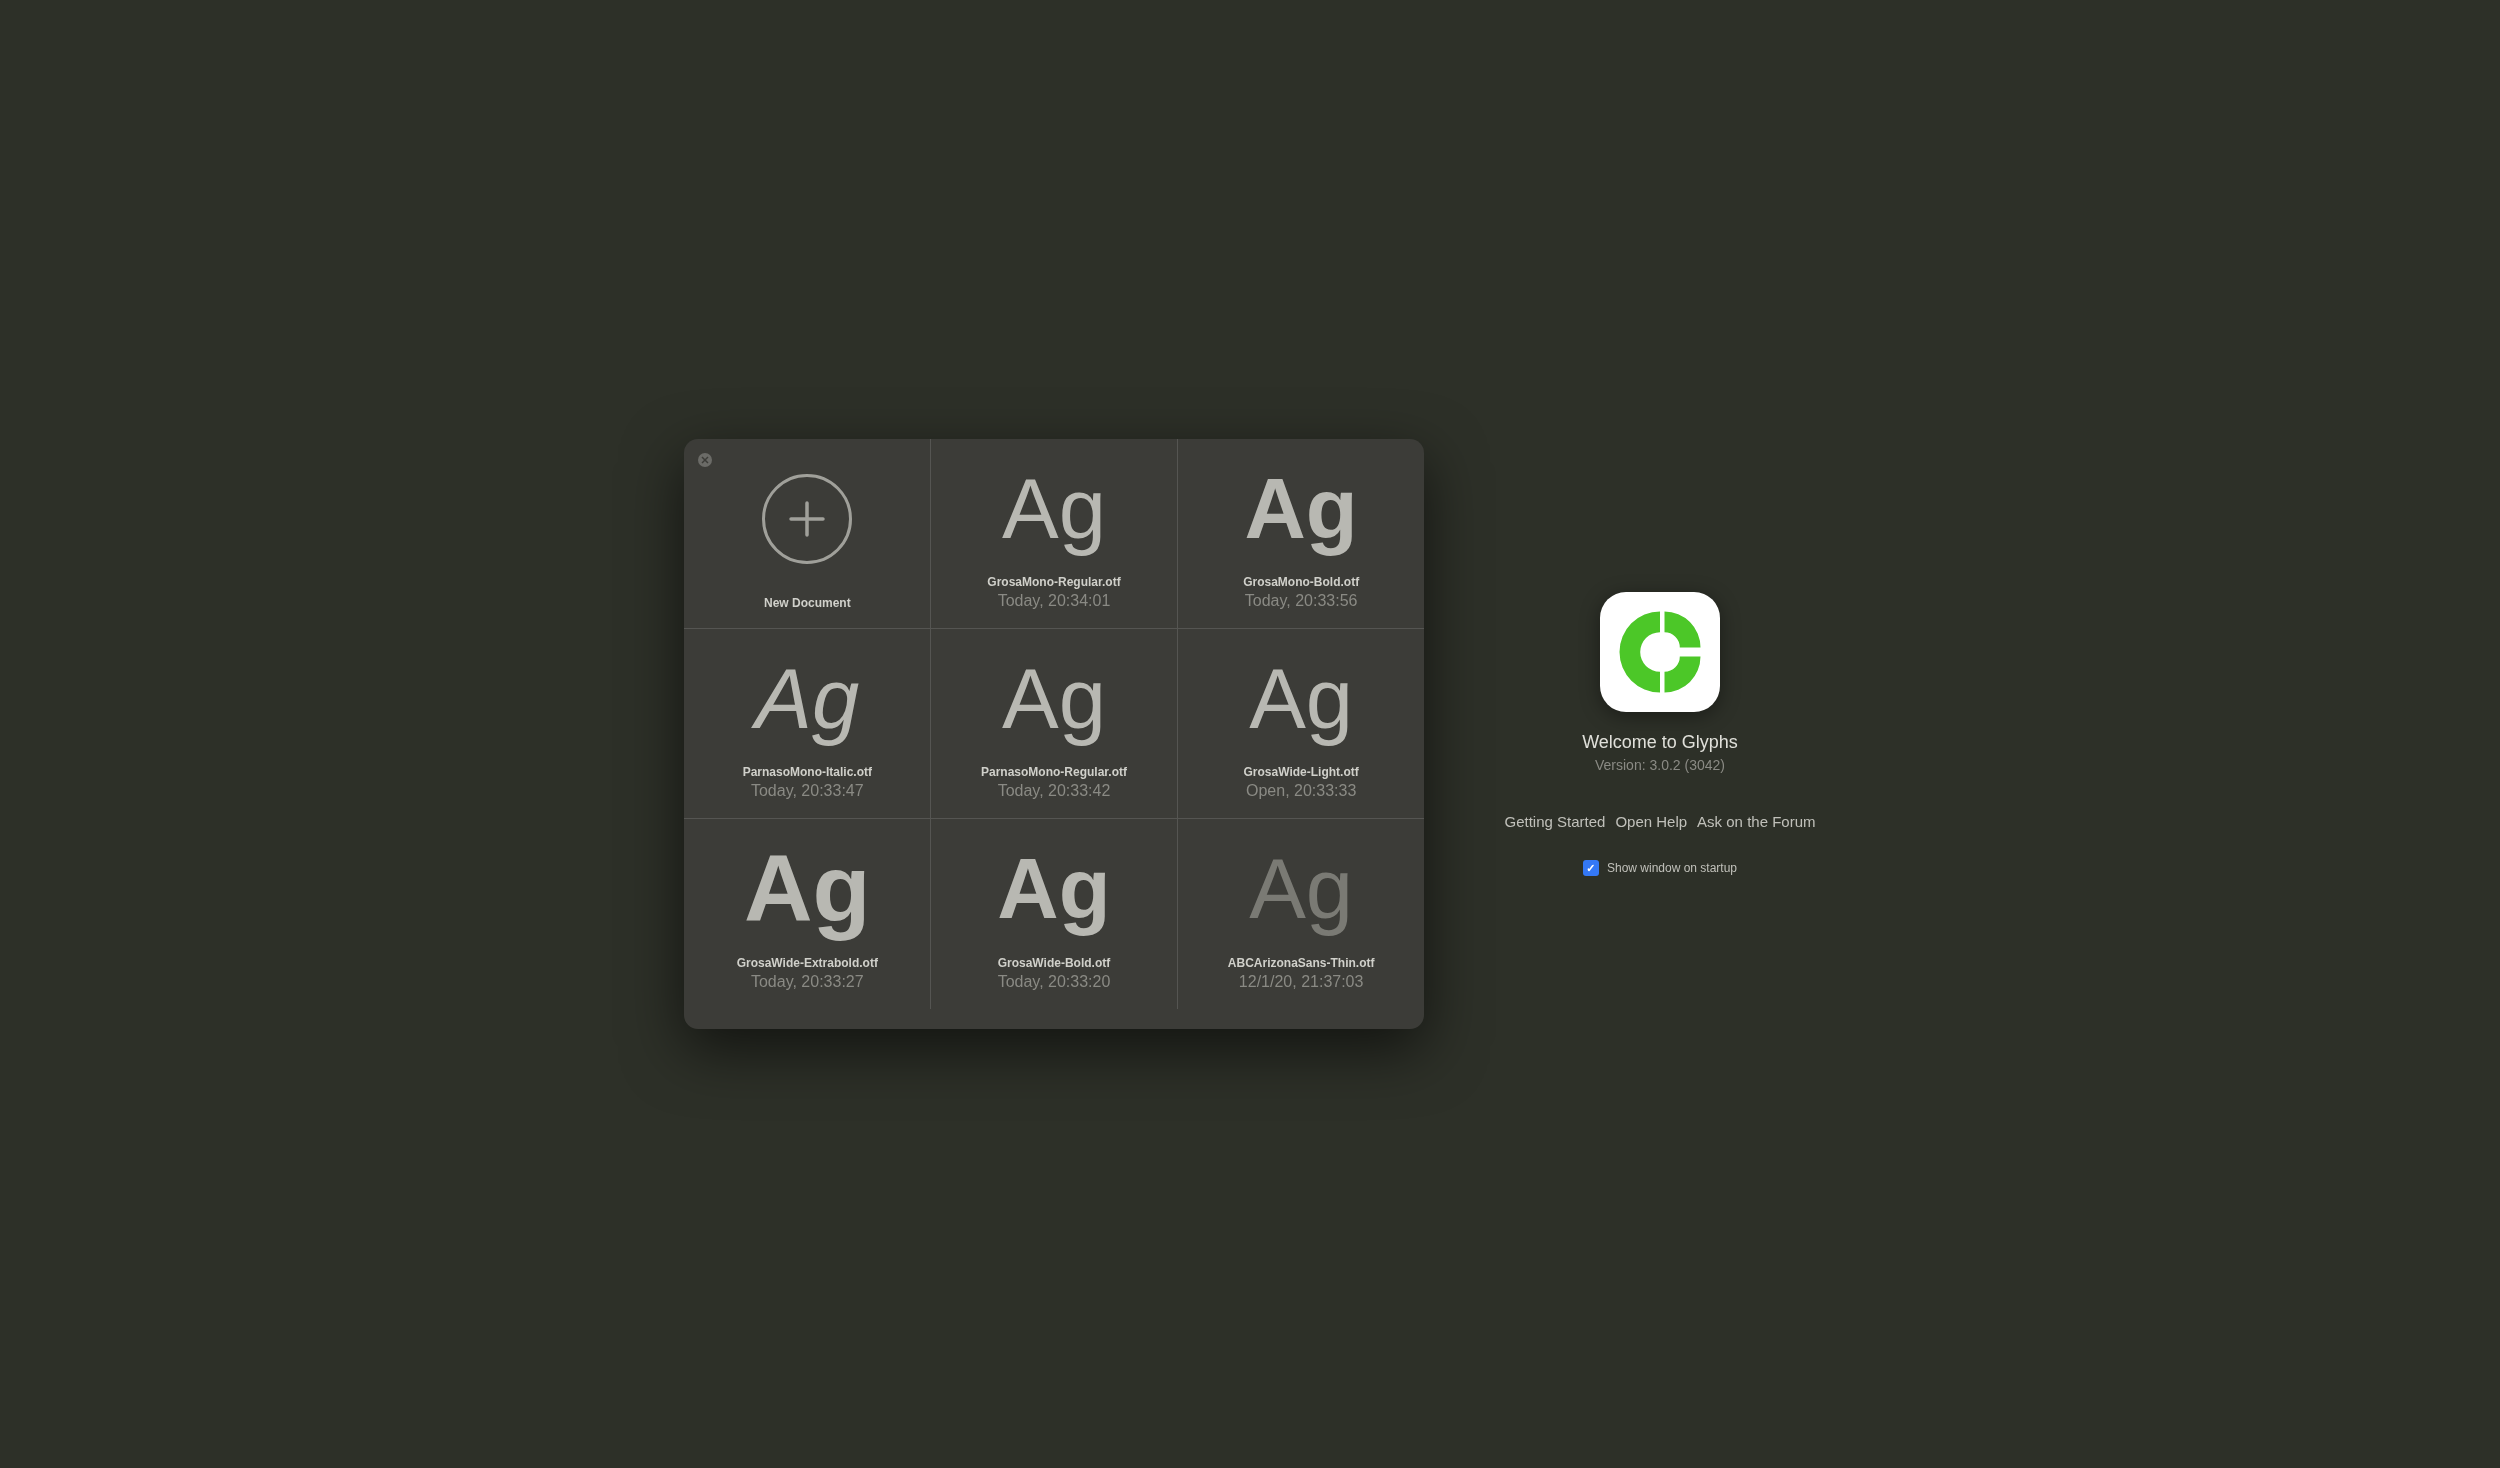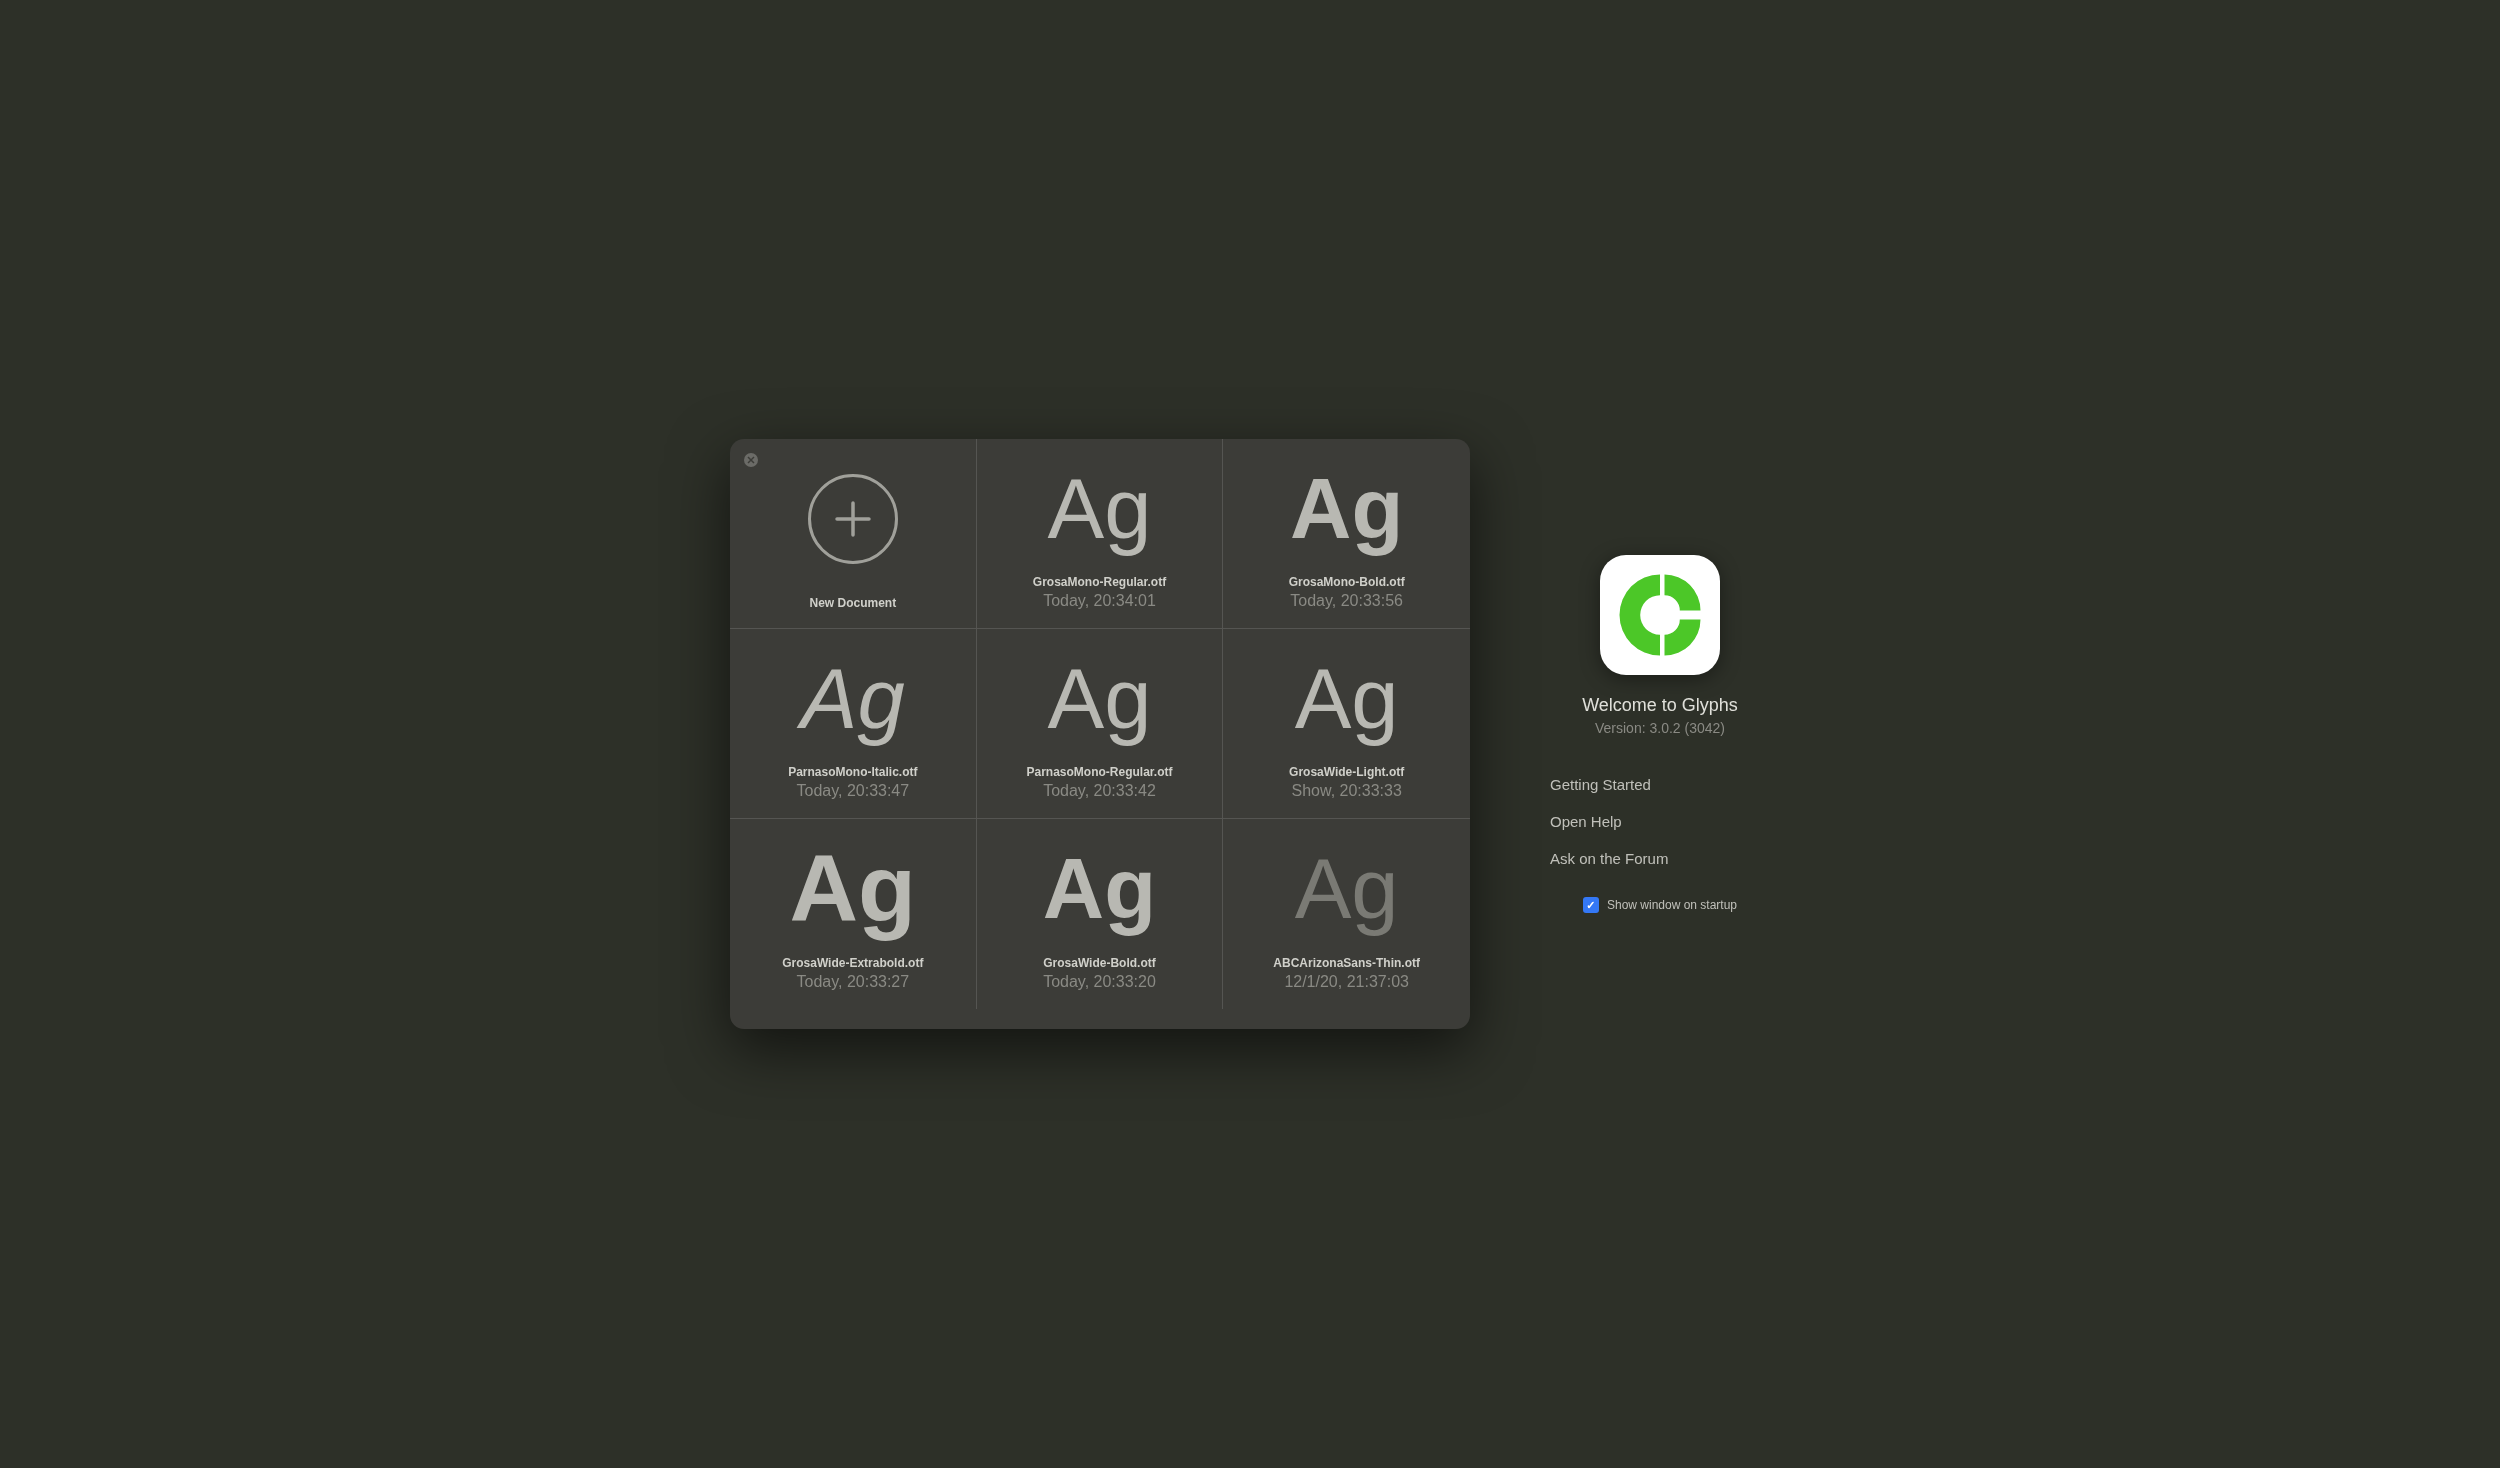--- a/index.html
+++ b/index.html
@@ -177,22 +177,21 @@
 
     .version-text {
       font-size: 14px;
       color: #8a8a84;
       margin-bottom: 40px;
       text-align: center;
     }
 
     .links-section {
       display: flex;
-      flex-direction: column;
-      gap: 20px;
+      gap: 10px;
       width: 100%;
       margin-bottom: 30px;
     }
 
     .link-item {
       font-size: 15px;
       color: #c0c0ba;
       cursor: pointer;
       text-decoration: none;
     }
@@ -284,21 +283,21 @@
         </div>
         <div class="cell-name">ParnasoMono-Regular.otf</div>
         <div class="cell-date">Today, 20:33:42</div>
       </div>
 
       <div class="grid-cell">
         <div class="cell-preview">
           <span class="ag-light">Ag</span>
         </div>
         <div class="cell-name">GrosaWide-Light.otf</div>
-        <div class="cell-date">Show, 20:33:33</div>
+        <div class="cell-date">Open, 20:33:33</div>
       </div>
 
       <div class="grid-cell">
         <div class="cell-preview">
           <span class="ag-extrabold">Ag</span>
         </div>
         <div class="cell-name">GrosaWide-Extrabold.otf</div>
         <div class="cell-date">Today, 20:33:27</div>
       </div>
 

